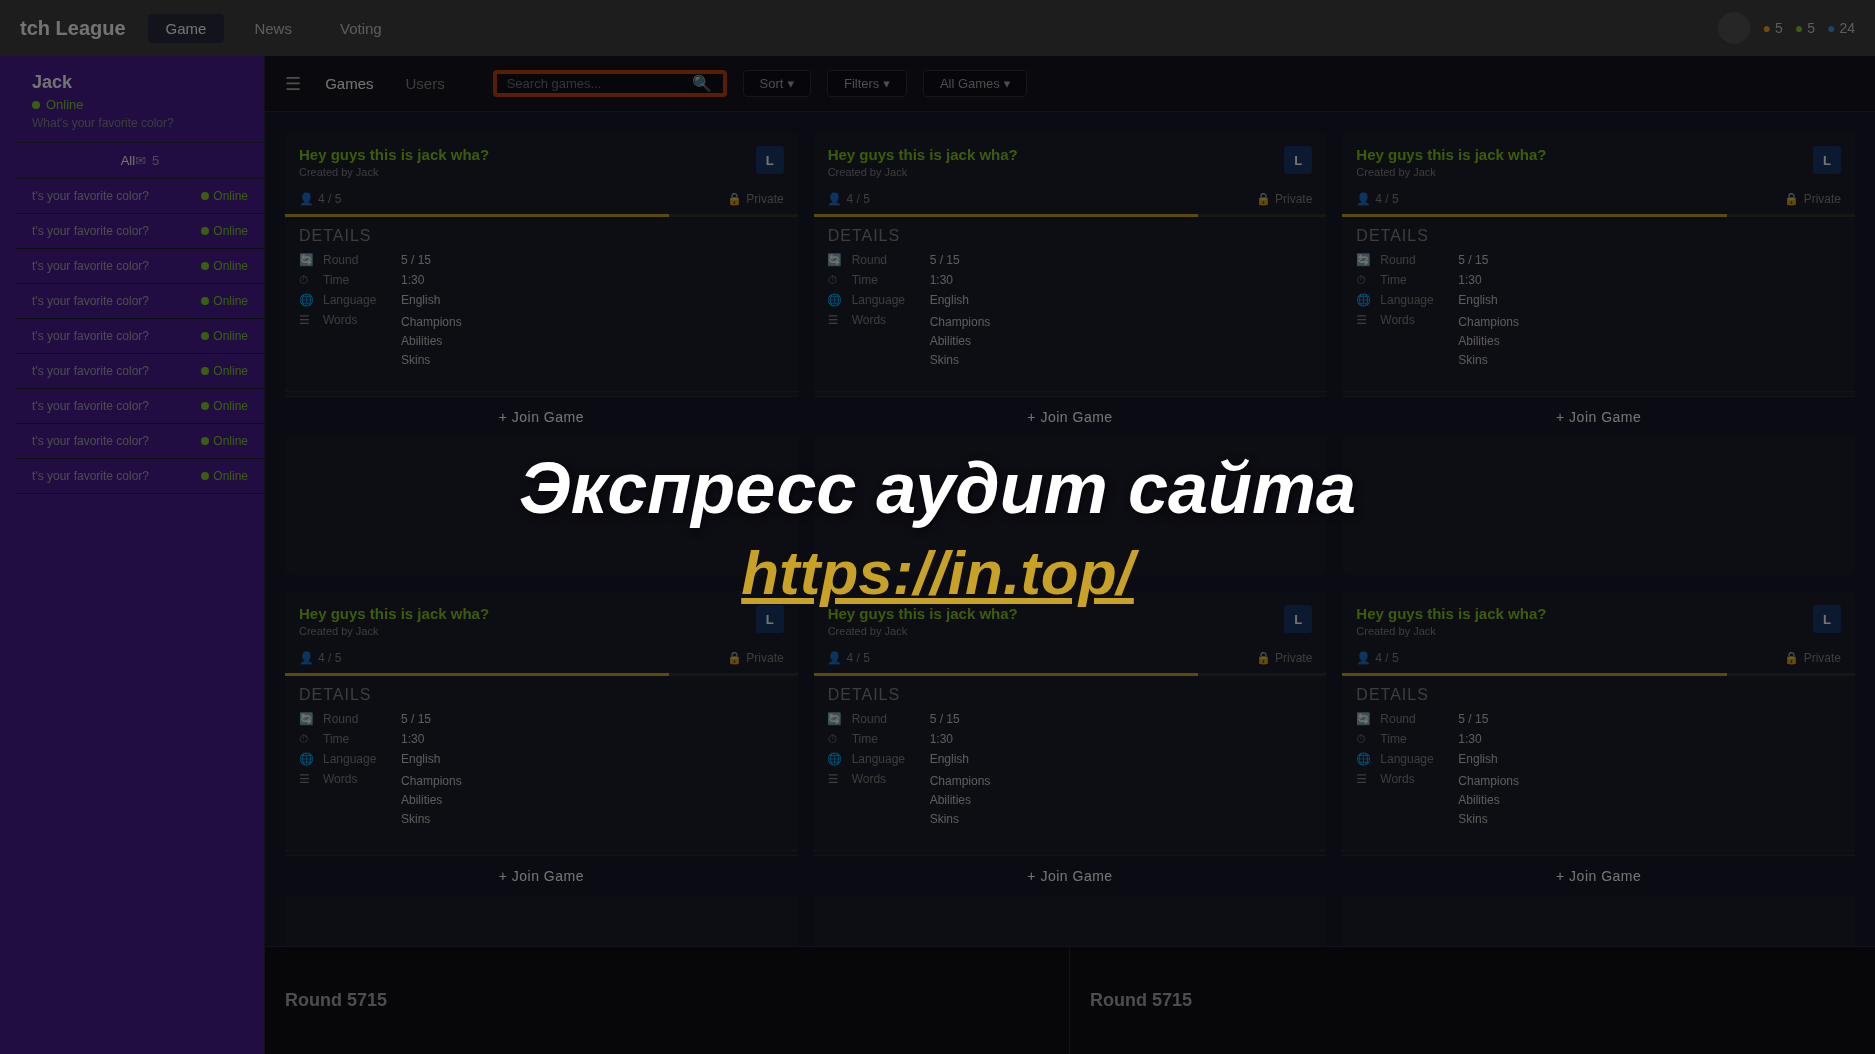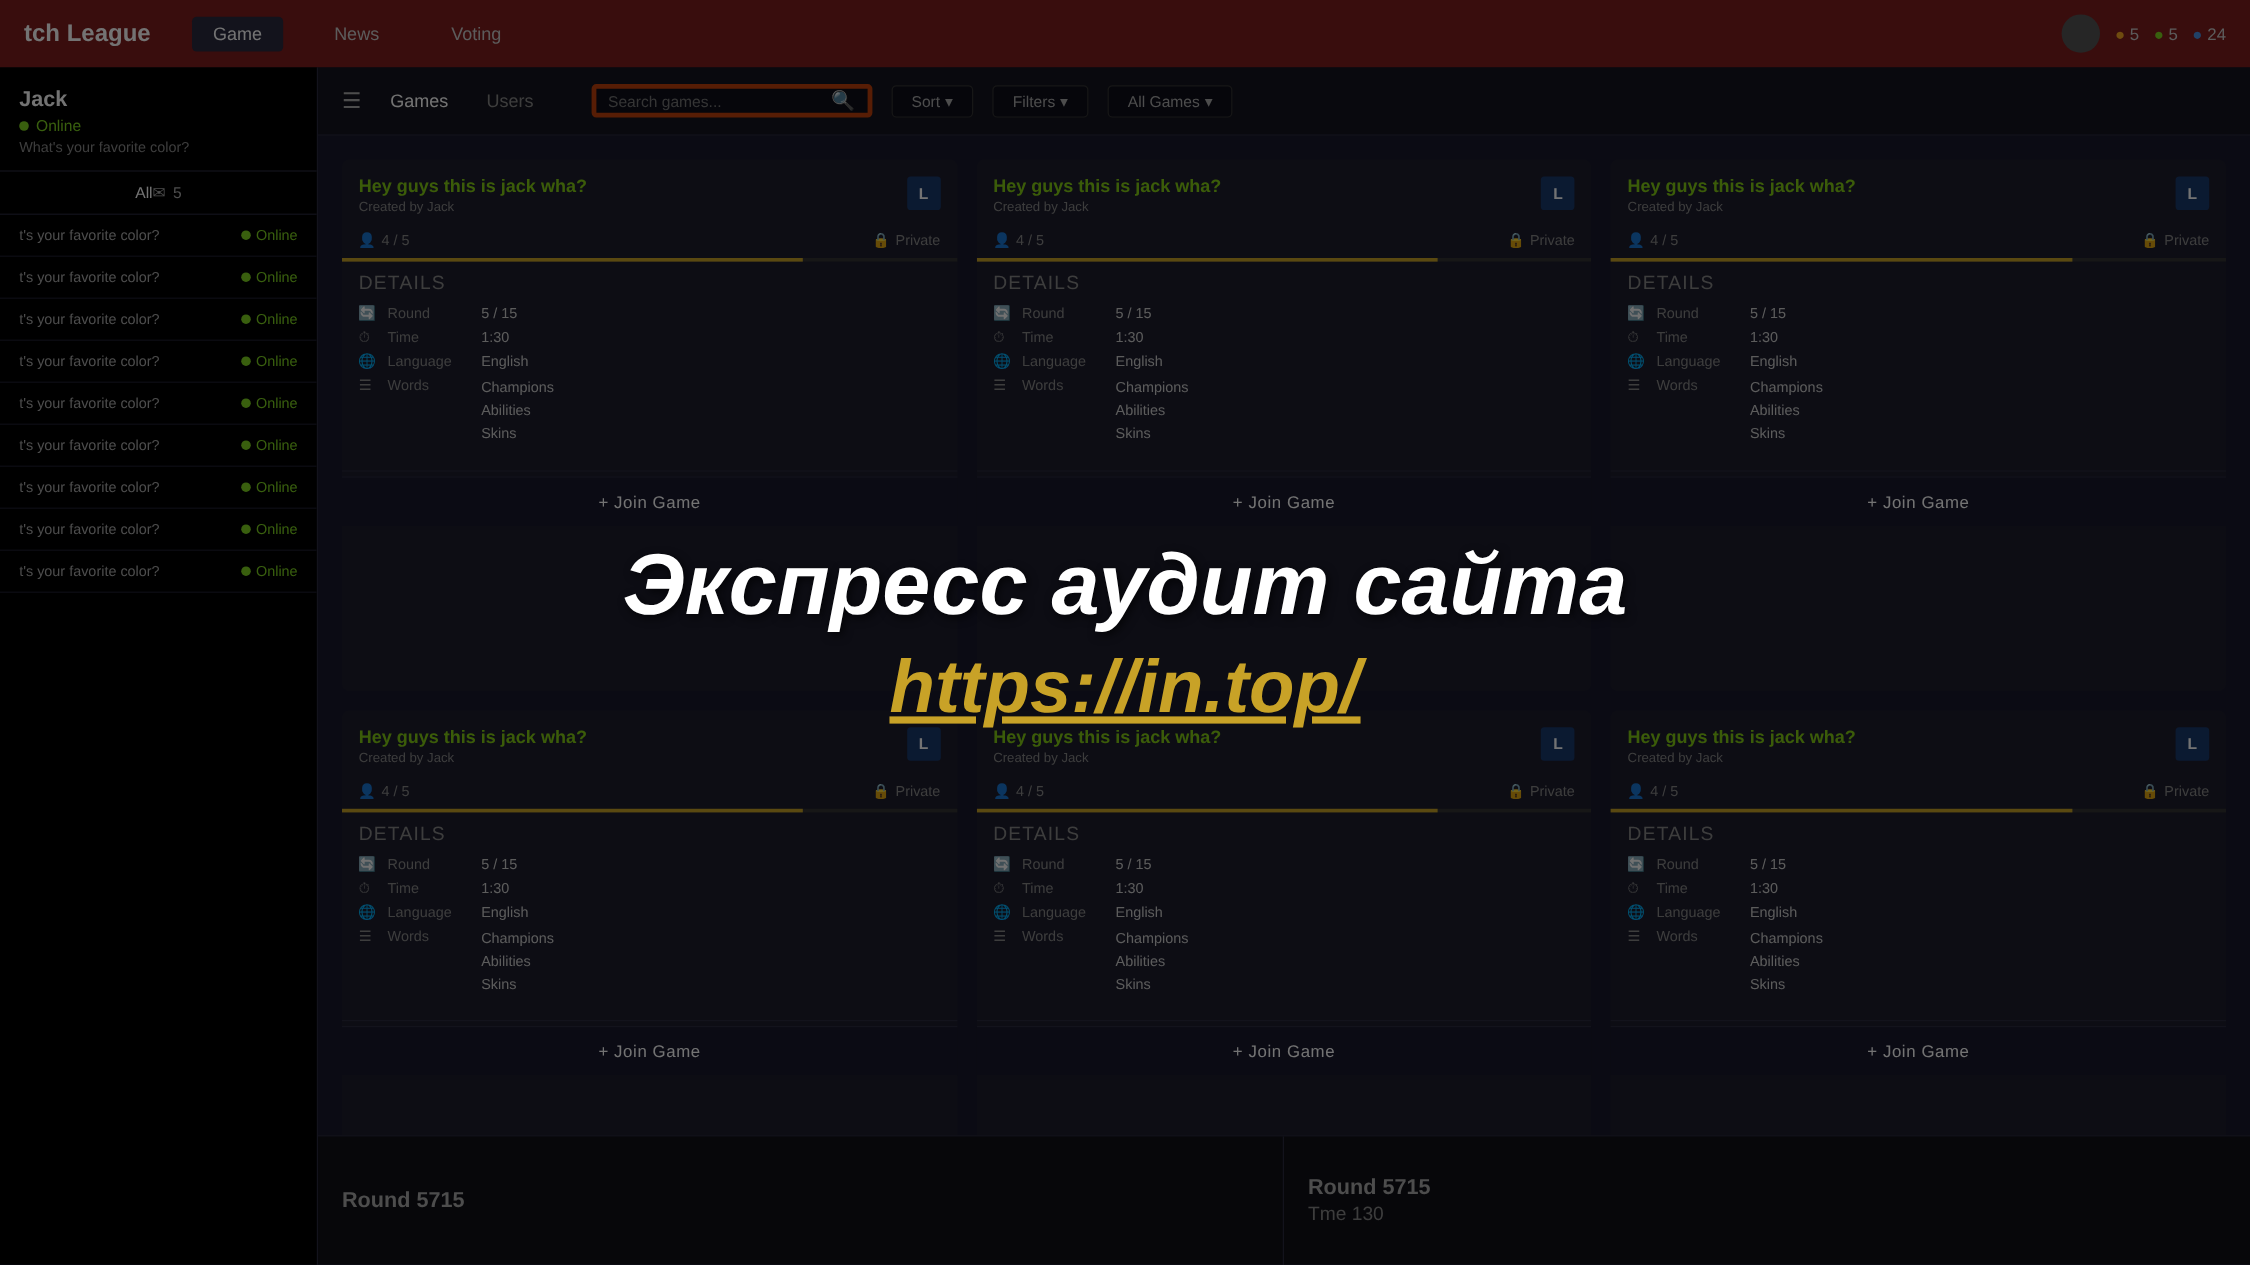--- a/index.html
+++ b/index.html
@@ -10,24 +10,24 @@
       overflow: hidden;
       width: 1875px;
       height: 1054px;
       position: relative;
     }
 
     
     .top-nav {
       display: flex;
       align-items: center;
-      background: #7f1d1d;
+      background: #404040;
       height: 56px;
       padding: 0 20px;
-      gap: 24px;
+      gap: 12px;
       position: relative;
       z-index: 10;
     }
     .brand-name {
       color: #fff;
       font-size: 20px;
       font-weight: bold;
       margin-right: 10px;
     }
     .nav-btn {
@@ -65,25 +65,26 @@
 
     
     .main-layout {
       display: flex;
       height: calc(1054px - 56px);
     }
 
     
     .sidebar {
       width: 265px;
-      background: #000000;
+      background: #4c1d95;
       border-right: 1px solid #2a2a3e;
       display: flex;
       flex-direction: column;
       overflow: hidden;
+      padding-left: 16px;
     }
     .sidebar-user {
       padding: 16px 16px 12px;
       border-bottom: 1px solid #2a2a3e;
     }
     .sidebar-username {
       font-size: 18px;
       font-weight: bold;
       color: #fff;
     }
@@ -816,15 +817,14 @@
   <div class="overlay-title">Экспресс аудит сайта</div>
   <a class="overlay-link" href="#">https://in.top/</a>
 </div>
 
 <div class="bottom-bar" id="bottom-bar">
 <div class="bottom-cell">
       <span class="bottom-round">Round 5715</span>
     </div>
     <div class="bottom-cell">
       <span class="bottom-round">Round 5715</span>
-      <span class="bottom-time">Tme 130</span>
     </div>
   </div>
 
 </body></html>

